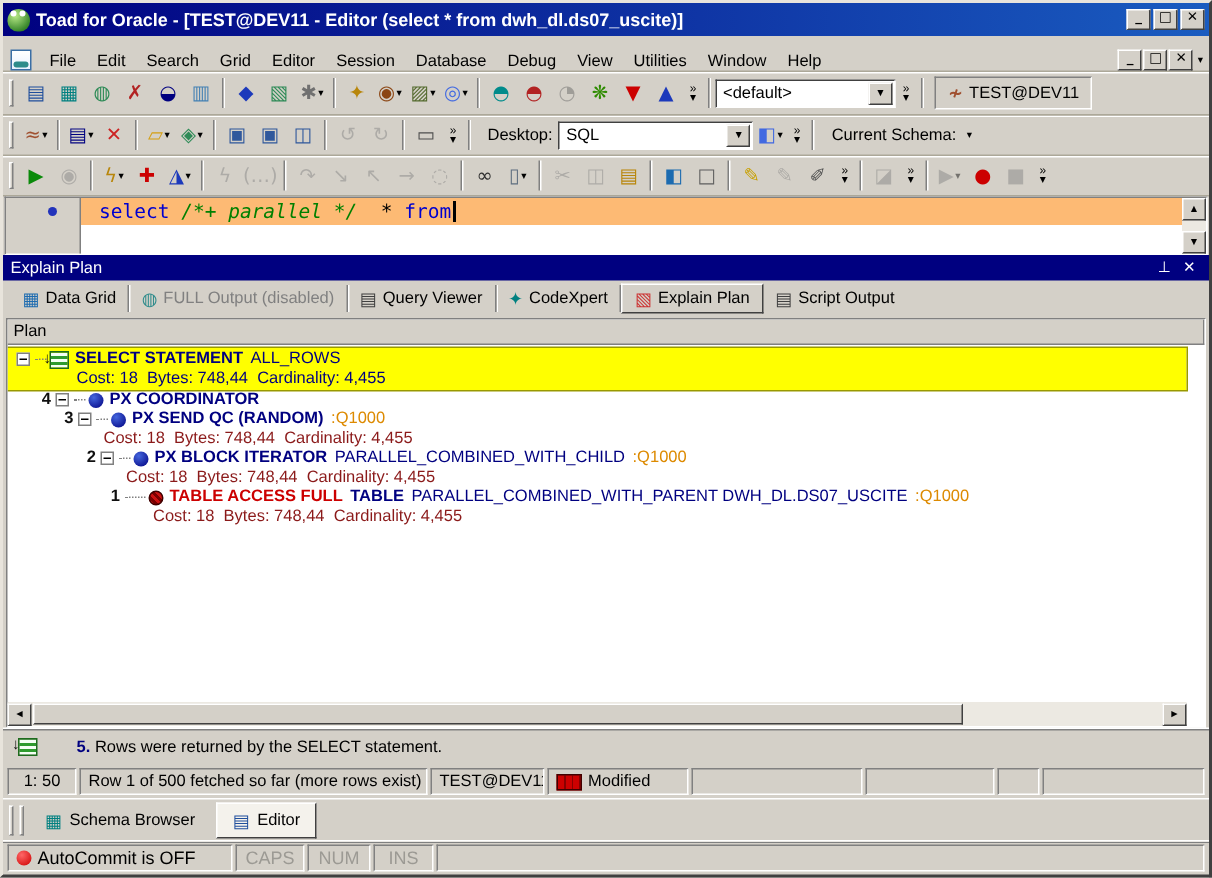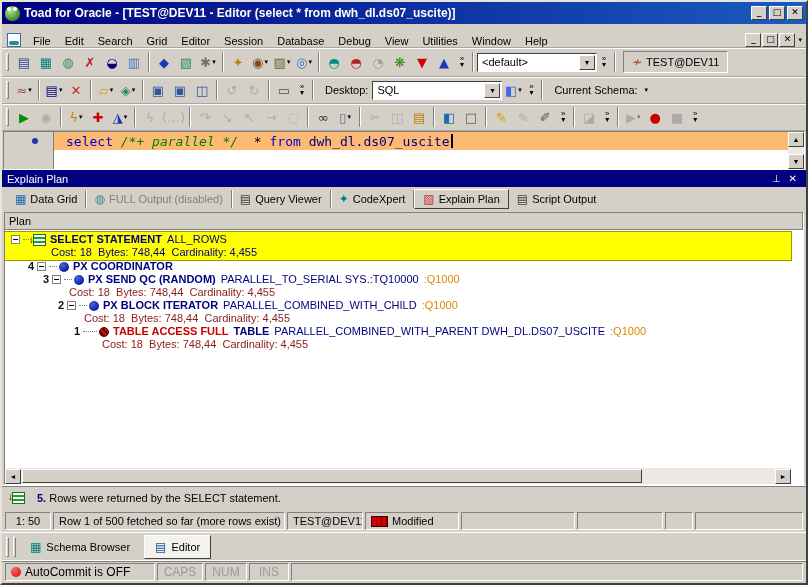--- a/index.html
+++ b/index.html
@@ -81,21 +81,21 @@
   .opname.redop{color:#cc0000;}
   .opdetail{color:#000080;margin-right:5px;}
   .optag{color:#dd8a00;}
   .pcost{color:#8b1a1a;white-space:pre;}
   .prow.sel{background:#ffff00;outline:1px solid #999900;margin-right:12px;padding:1px 0;}
   .prow.sel .pcost{color:#000080;}
   .hscroll{height:16px;background:#ece9e2;display:flex;align-items:center;flex:0 0 auto;margin-right:12px;}
   .hthumb{height:14px;flex:0 0 620px;background:#d4d0c8;border:1px solid;border-color:#fff #404040 #404040 #fff;margin:0 1px;}
   .hspace{flex:1;}
   
-  .ep-footer{height:25px;display:flex;align-items:center;gap:8px;padding-left:10px;border-top:1px solid #fff;box-shadow:inset 0 1px 0 #808080;flex:0 0 auto;}
+  .ep-footer{height:25px;display:flex;align-items:center;gap:22px;padding-left:10px;border-top:1px solid #fff;box-shadow:inset 0 1px 0 #808080;flex:0 0 auto;}
   .foot-num{font-weight:bold;color:#000080;}
   
   .status1{height:22px;display:flex;gap:2px;padding:2px 3px;flex:0 0 auto;}
   .seg{border:1px solid;border-color:#808080 #fff #fff #808080;display:flex;align-items:center;padding:0 5px;white-space:nowrap;overflow:hidden;gap:4px;}
   .seg0{width:46px;justify-content:center;} .seg1{width:232px;} .seg2{width:76px;} .seg3{width:94px;}
   .seg4{width:114px;} .seg5{width:86px;} .seg6{width:28px;} .seg7{flex:1;}
   .flag-icon{width:17px;height:11px;background:repeating-linear-gradient(90deg,#cc0000 0 4px,#880000 4px 5px),#cc0000;border:1px solid #400000;flex:0 0 auto;}
   
   .tabs2{height:28px;display:flex;align-items:center;padding-left:4px;gap:4px;border-top:1px solid #fff;flex:0 0 auto;}
   .grip2{width:3px;height:20px;border:1px solid;border-color:#fff #808080 #808080 #fff;}
@@ -402,21 +402,21 @@
         </div>
       </span>
   </div>
 
 
   <div class="editor-wrap">
     <div class="gutter">
       <div class="exec-dot"></div>
     </div>
     <div class="code-area">
-      <div class="code-line"><span class="kw">select</span><span class="cmt"> /*+ parallel */ </span><span class="pl"> * </span><span class="kw">from</span><span class="tbl"> dwh_dl.ds07_uscite</span><span class="caret"></span></div>
+      <div class="code-line"><span class="kw">select</span><span class="cmt"> /*+ parallel */ </span><span class="pl"> * </span><span class="kw">from</span><span class="caret"></span></div>
     </div>
     <div class="vscroll">
       <div class="sbtn">▲</div>
       <div class="sbtn">▼</div>
     </div>
   </div>
 
   <div class="ep-title">
     <span class="t">Explain Plan</span>
     <span class="ep-tbtn">⊥</span>
@@ -475,21 +475,20 @@
         </div>
       </div>
 
       <div class="prow" style="padding-left:33px;">
         <div class="l1">
           <span class="rownum">3</span>
           <span class="ebox"></span>
             <span class="dots"></span>
           <span class="node blue"></span>
           <span class="opname">PX SEND QC (RANDOM)</span>
-          <span class="opdetail">PARALLEL_TO_SERIAL SYS.:TQ10000</span>
           <span class="optag">:Q1000</span>
         </div>
         <div class="pcost" style="padding-left:31px;">Cost: 18  Bytes: 748,44  Cardinality: 4,455</div>
       </div>
 
       <div class="prow" style="padding-left:48px;">
         <div class="l1">
           <span class="rownum">2</span>
           <span class="ebox"></span>
             <span class="dots"></span>

